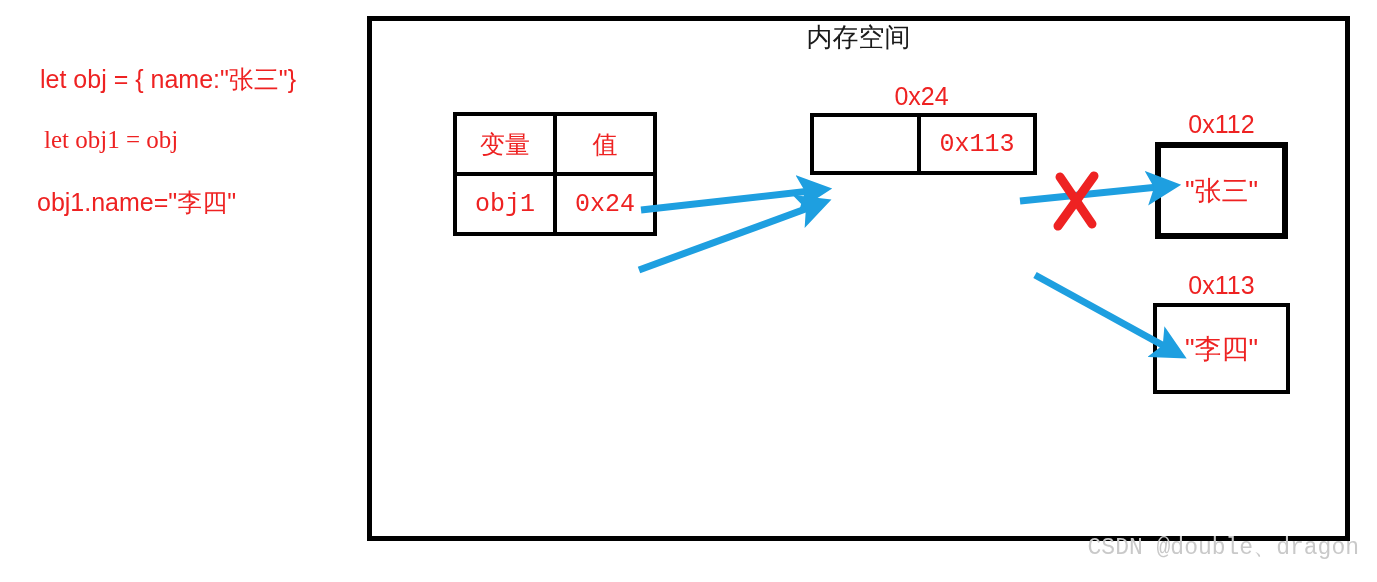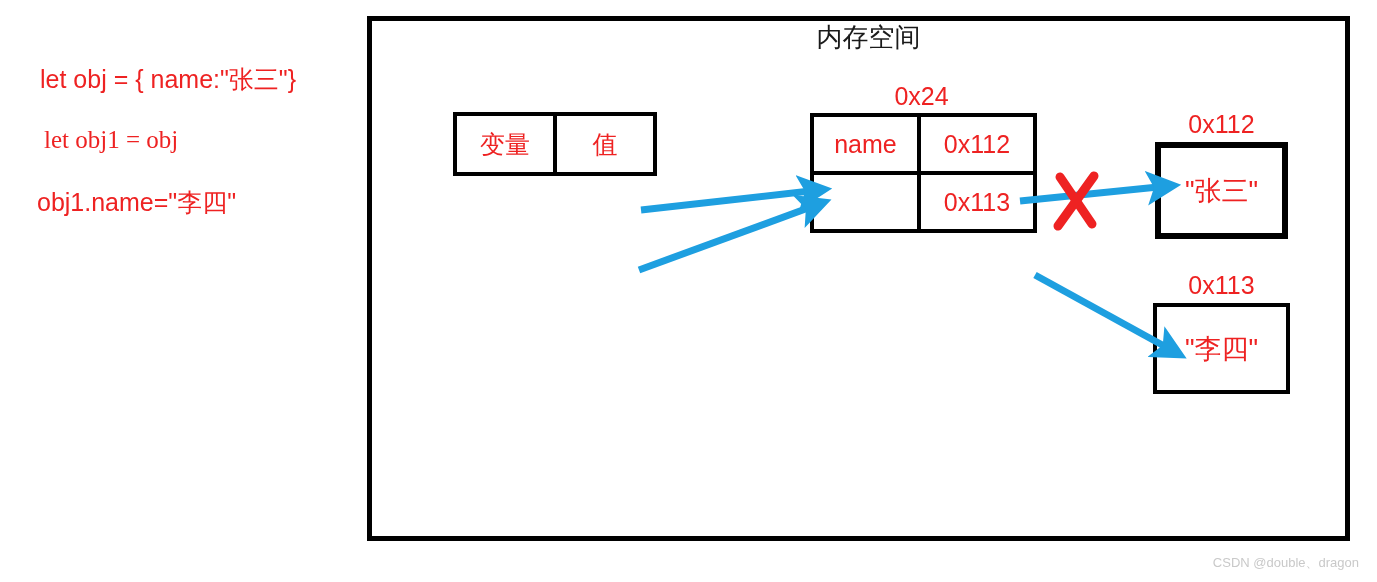--- a/index.html
+++ b/index.html
@@ -46,37 +46,36 @@
   }
   #memory-title {
     position: absolute;
     left: 367px;
     top: 20px;
     width: 983px;
     text-align: center;
     font-size: 26px;
     color: #1a1a1a;
     font-family: "Liberation Sans", "DejaVu Sans", sans-serif;
-    margin-left: 10px;
   }
 
   
   .mem-table {
     position: absolute;
     border-collapse: collapse;
     table-layout: fixed;
     background: #ffffff;
   }
   .mem-table td {
     border: 4px solid #000000;
     color: #ee2222;
     font-size: 25px;
     text-align: center;
     vertical-align: middle;
-    font-family: Liberation Sans, sans-serif;
+    font-family: Liberation Mono, monospace;
     padding: 0;
   }
 
   
   #stack-table {
     left: 453px;
     top: 112px;
   }
   #stack-table td { width: 96px; height: 56px; }
 
@@ -122,24 +121,24 @@
     left: 0; top: 0;
     width: 1377px;
     height: 582px;
     pointer-events: none;
   }
 
   
   #watermark {
     position: absolute;
     right: 18px;
-    bottom: 10px;
+    bottom: 20px;
     color: #c9c9c9;
-    font-size: 13px;
-    font-family: Liberation Sans, sans-serif;
+    font-size: 23px;
+    font-family: Liberation Mono, monospace;
     white-space: nowrap;
   }
 </style>
 </head>
 <body>
 
 <div id="code-block">
   <div class="code-line" id="code-line-0">let obj = { name:"张三"}</div>
   <div class="code-line" id="code-line-1">let obj1 = obj</div>
   <div class="code-line" id="code-line-2">obj1.name="李四"</div>
@@ -147,30 +146,30 @@
 
 <div id="memory-frame"></div>
 <div id="memory-title">内存空间</div>
 
 <table class="mem-table" id="stack-table">
   <tbody>
       <tr>
     <td>变量</td>
     <td>值</td>
   </tr>
+  <tr>
+    <td>obj1</td>
+    <td>0x24</td>
+  </tr>
 </tbody>
   </table>
 
 <div class="table-caption" id="heap-caption">0x24</div>
 <table class="mem-table" id="heap-table">
   <tbody>
-  <tr>
-    <td class="col-key">name</td>
-    <td class="col-val">0x112</td>
-  </tr>
   <tr>
     <td class="col-key"></td>
     <td class="col-val">0x113</td>
   </tr>
 </tbody>
   </table>
 
 <div class="table-caption" id="caption-112">0x112</div>
 <div class="value-box" id="box-112">"张三"</div>
 

